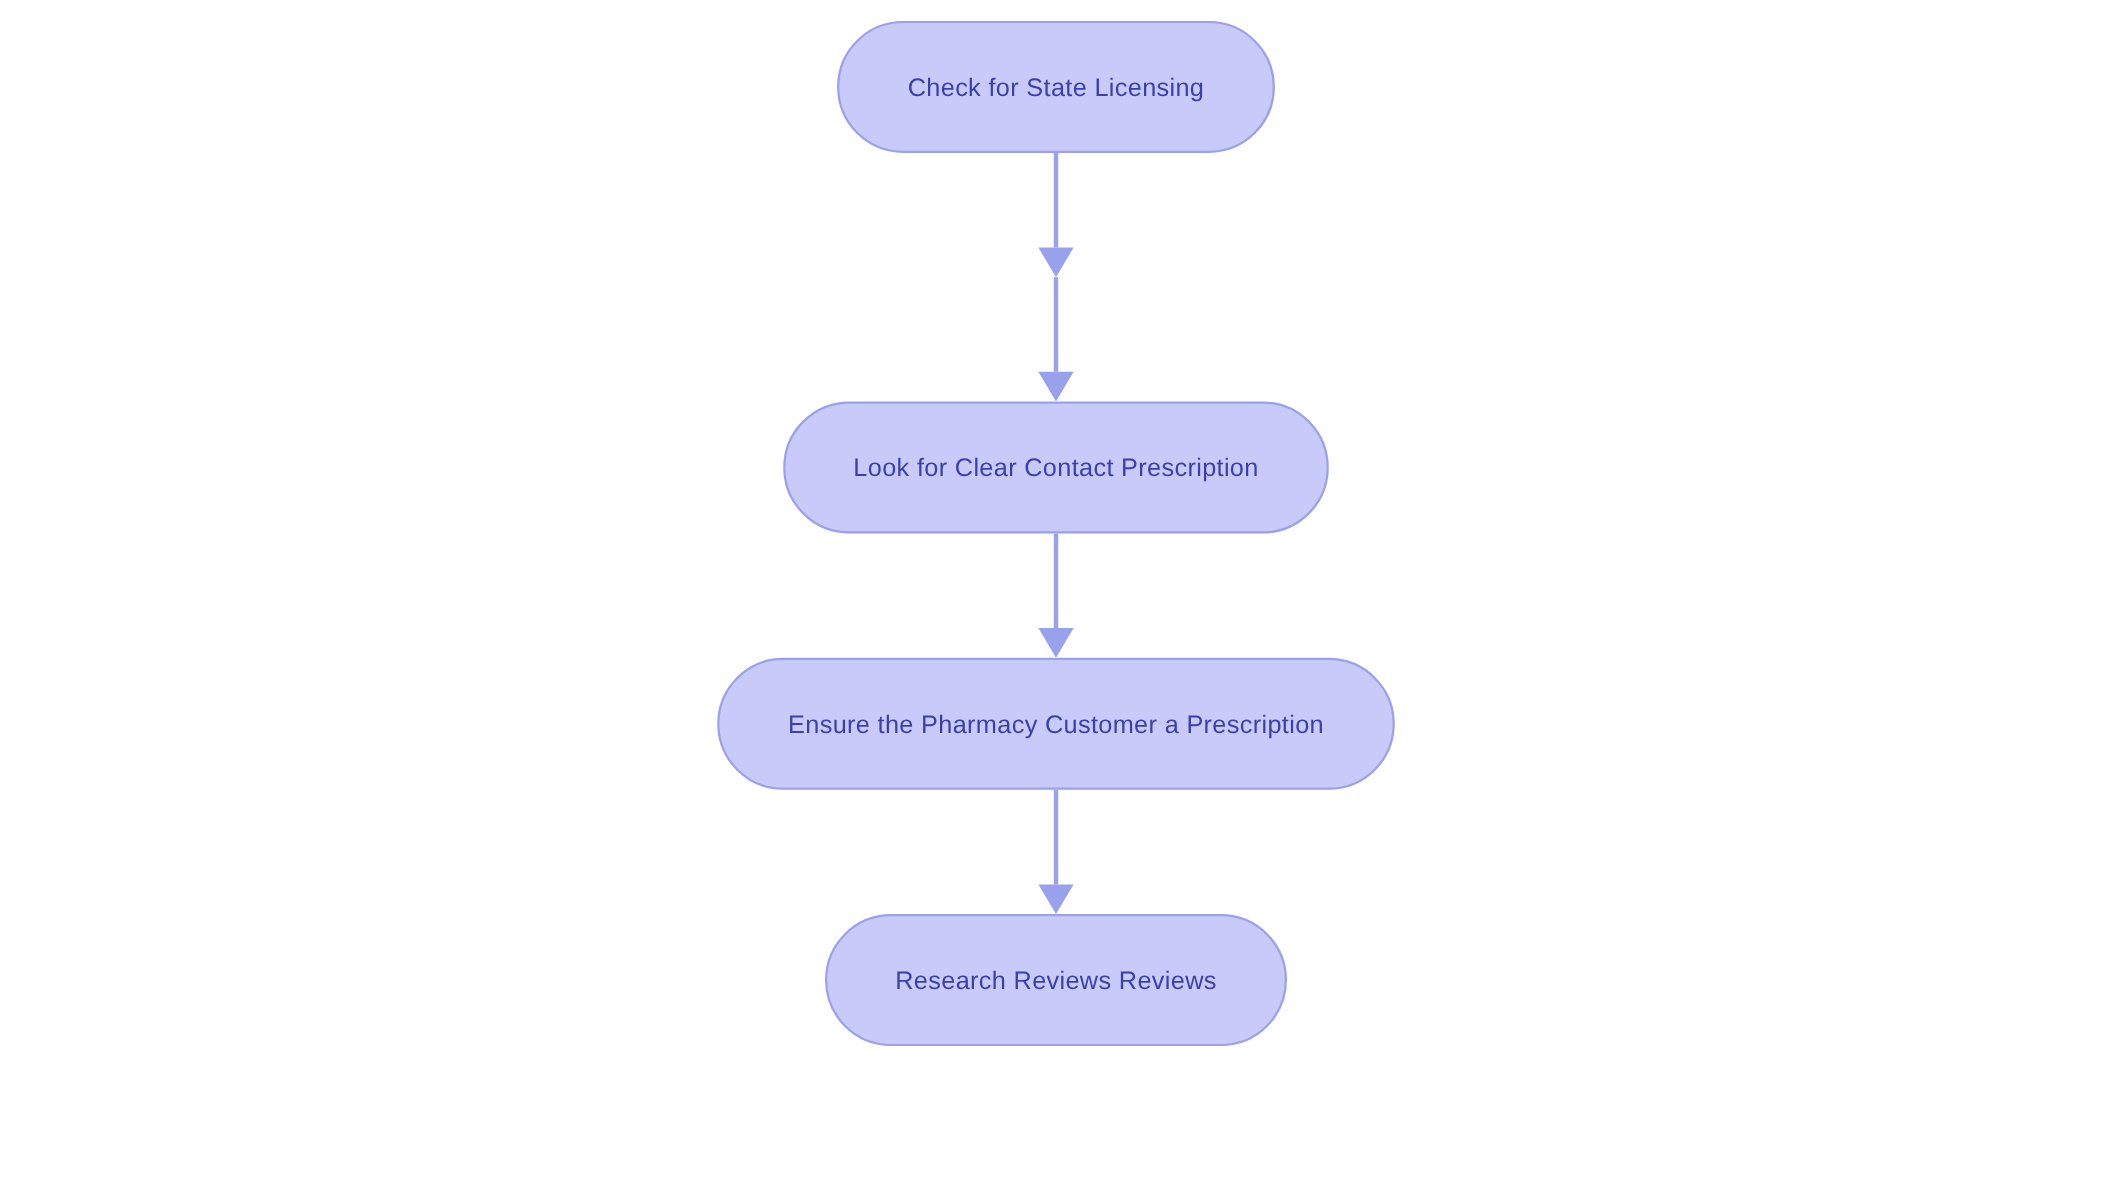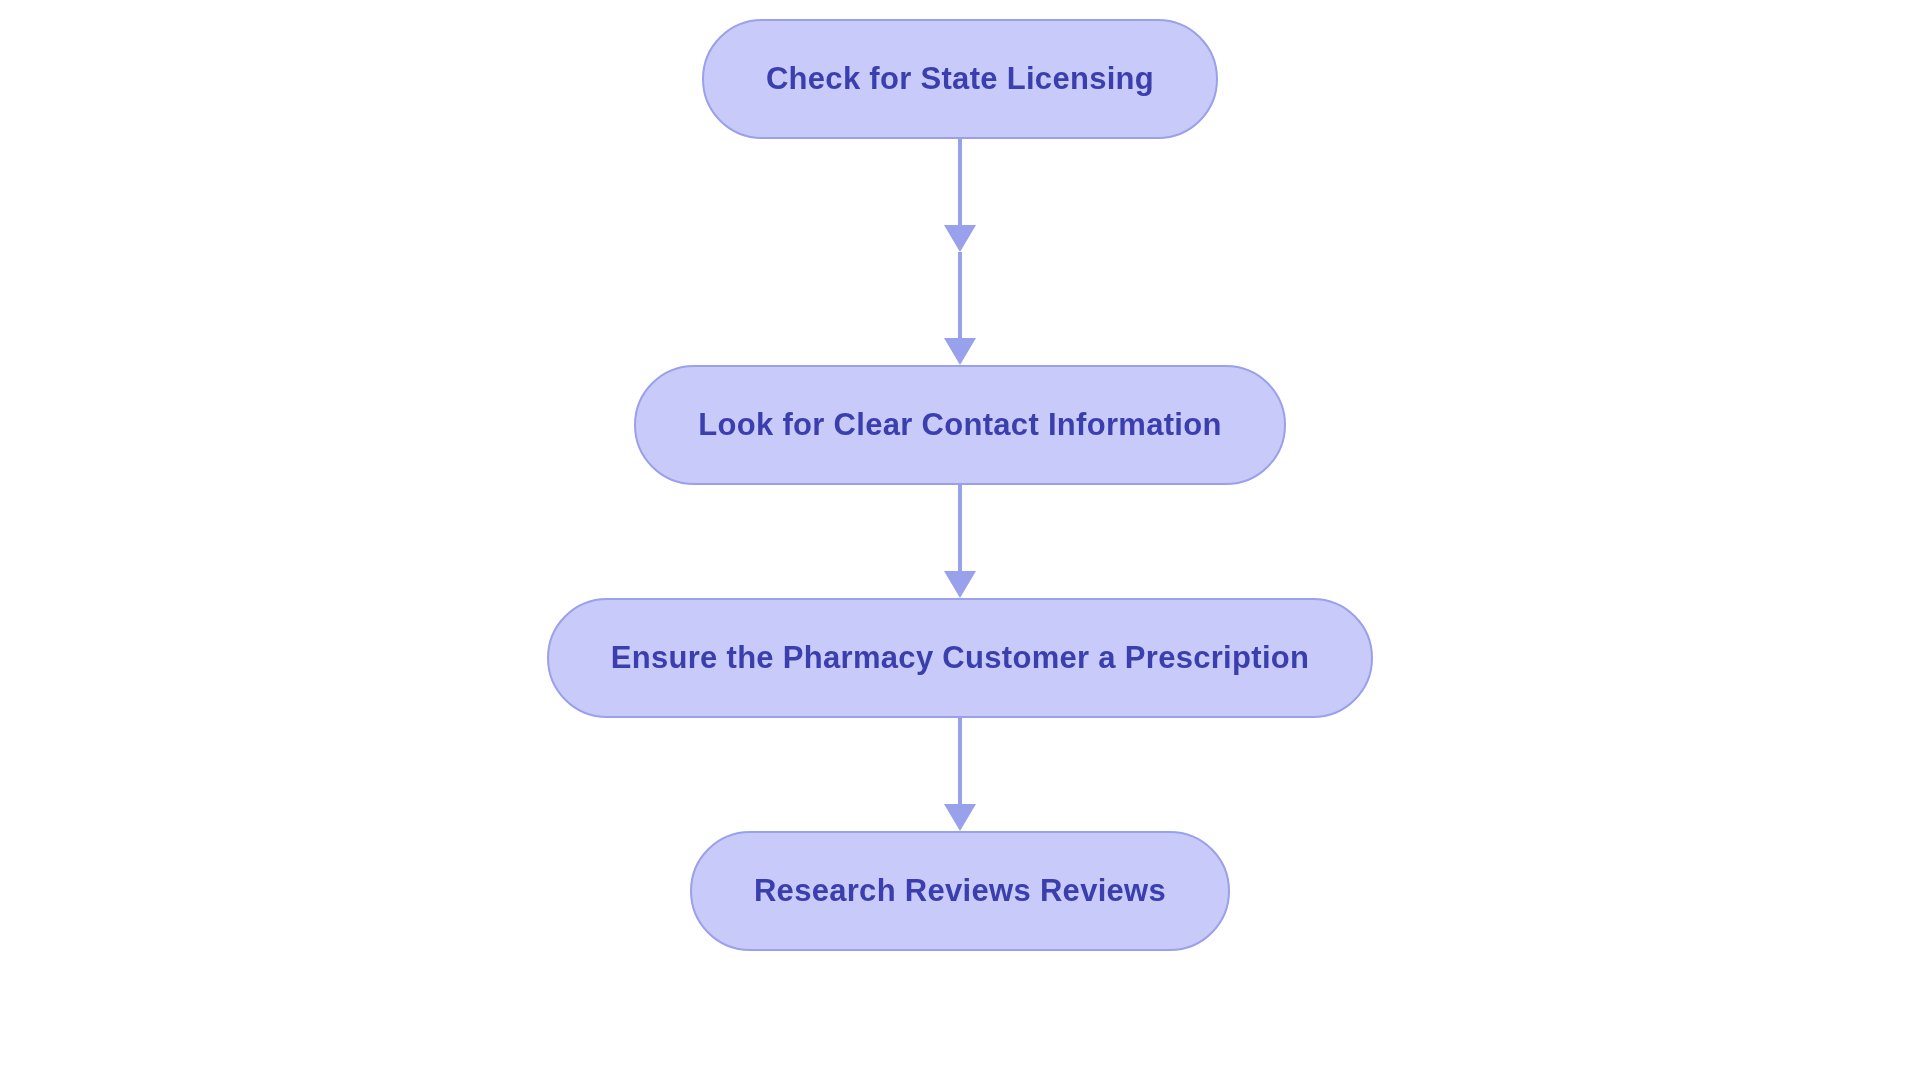--- a/index.html
+++ b/index.html
@@ -28,22 +28,22 @@
     display: inline-flex;
     align-items: center;
     justify-content: center;
     background: #c8cafa;
     border: 2px solid #9aa0ea;
     border-radius: 60px;
   }
 
   .flow-node .node-label {
     color: #3b3fae;
-    font-size: 31px;
-    font-weight: 700;
+    font-size: 23px;
+    font-weight: 400;
     letter-spacing: 0.3px;
     white-space: nowrap;
   }
 
   .flow-arrow {
     width: 32px;
     height: 113px;
     min-height: 113px;
     display: flex;
     flex-direction: column;
@@ -78,21 +78,21 @@
     <div class="arrow-head"></div>
   </div>
 
 
   <div class="flow-arrow">
     <div class="arrow-shaft"></div>
     <div class="arrow-head"></div>
   </div>
 
   <div class="flow-node">
-    <span class="node-label">Look for Clear Contact Information</span>
+    <span class="node-label">Look for Clear Contact Prescription</span>
   </div>
 
   <div class="flow-arrow">
     <div class="arrow-shaft"></div>
     <div class="arrow-head"></div>
   </div>
 
   <div class="flow-node">
     <span class="node-label">Ensure the Pharmacy Customer a Prescription</span>
   </div>

